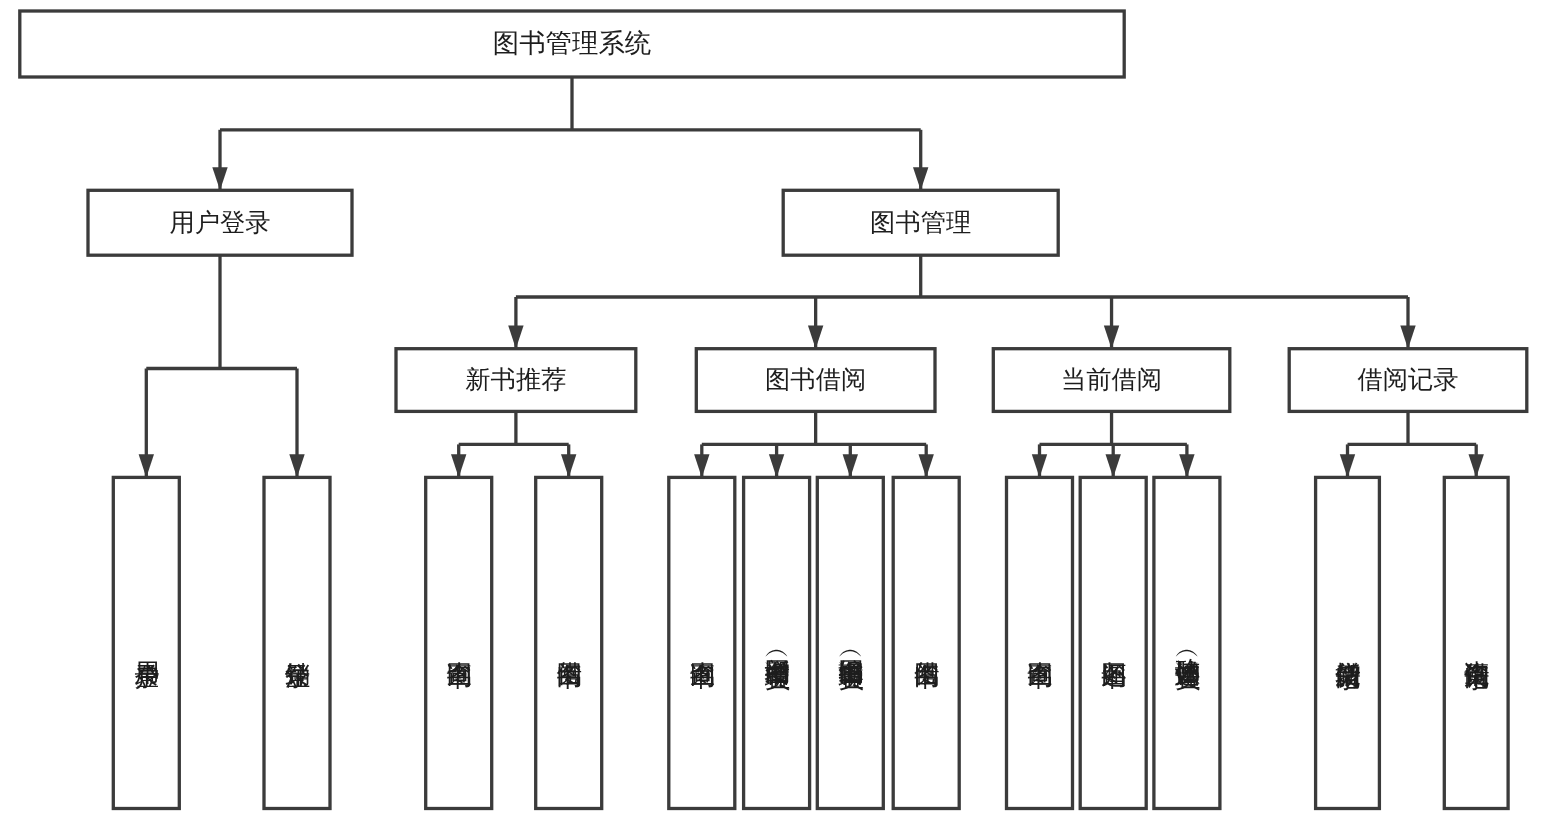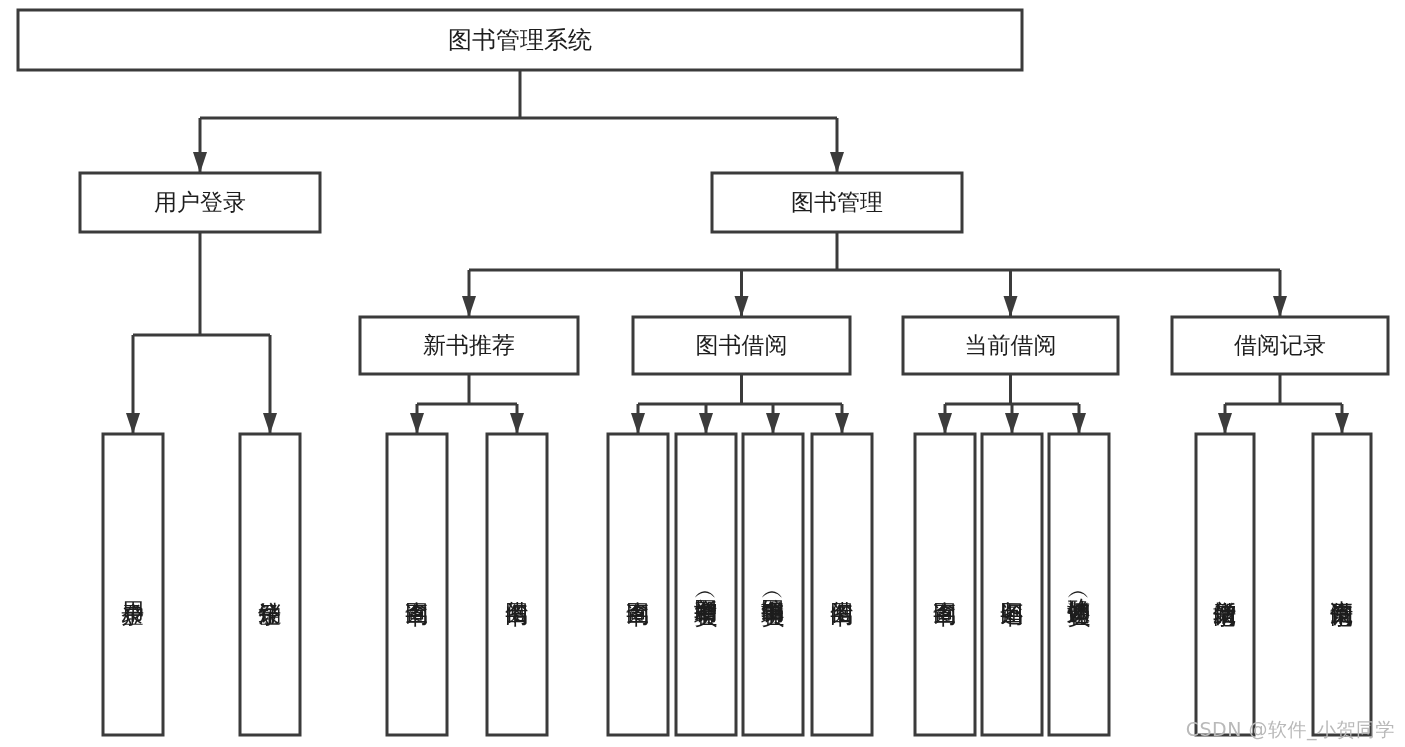--- a/index.html
+++ b/index.html
@@ -186,14 +186,13 @@
       <div class="vlabel" style="left: 676px; top: 434px; width: 60px; height: 301px;">新增图书（管理员）</div>
       <div class="vlabel" style="left: 743px; top: 434px; width: 60px; height: 301px;">编辑图书（管理员）</div>
       <div class="vlabel" style="left: 812px; top: 434px; width: 60px; height: 301px;">借阅图书</div>
       <div class="vlabel" style="left: 915px; top: 434px; width: 60px; height: 301px;">查询图书</div>
       <div class="vlabel" style="left: 982px; top: 434px; width: 60px; height: 301px;">归还图书</div>
       <div class="vlabel" style="left: 1049px; top: 434px; width: 60px; height: 301px;">确认归还（管理员）</div>
       <div class="vlabel" style="left: 1196px; top: 434px; width: 58px; height: 301px;">新增借阅记录</div>
       <div class="vlabel" style="left: 1313px; top: 434px; width: 58px; height: 301px;">查询借阅记录</div>
     </div>
 
-  <div class="watermark">CSDN @软件_小贺同学</div>
 </div>
 
 </body></html>

